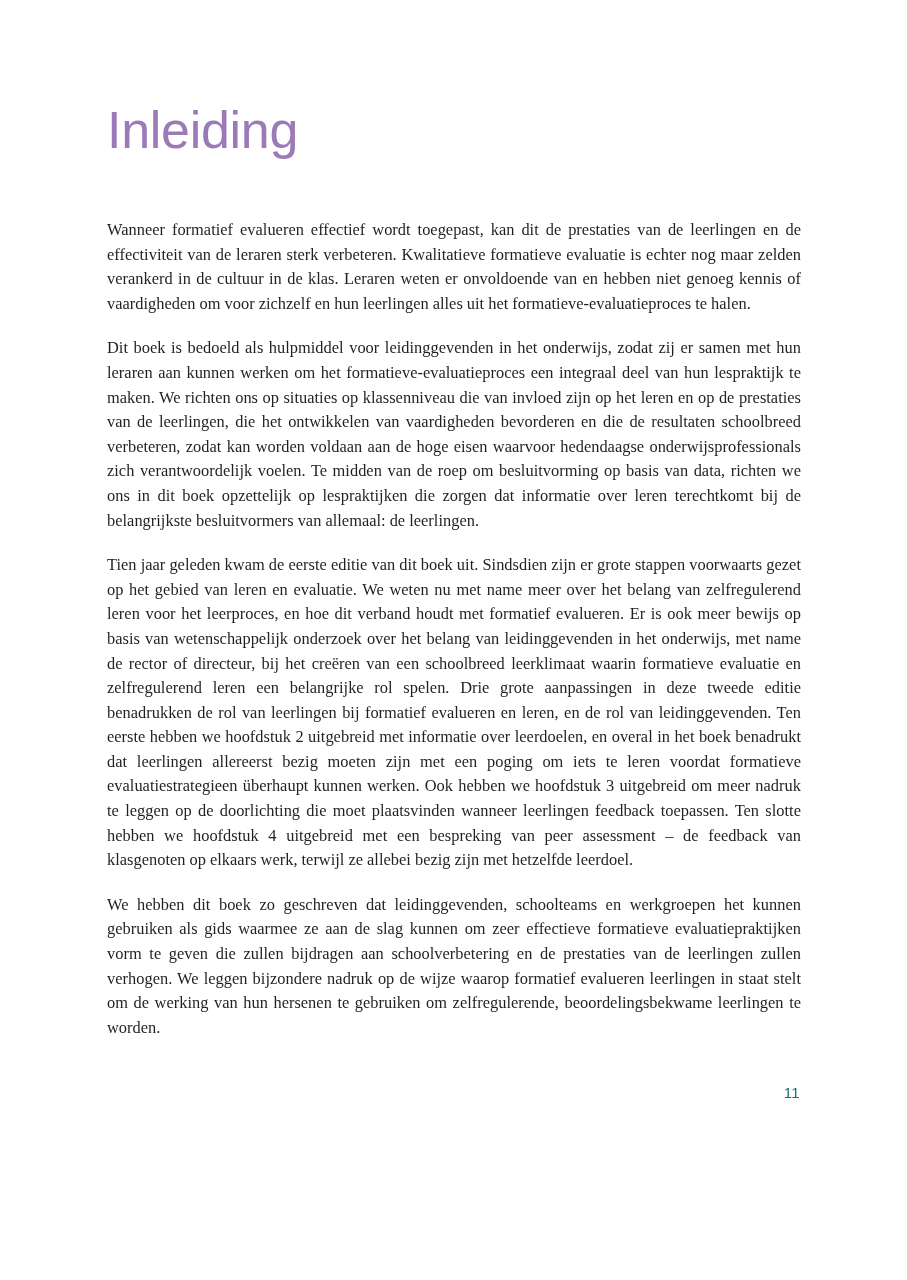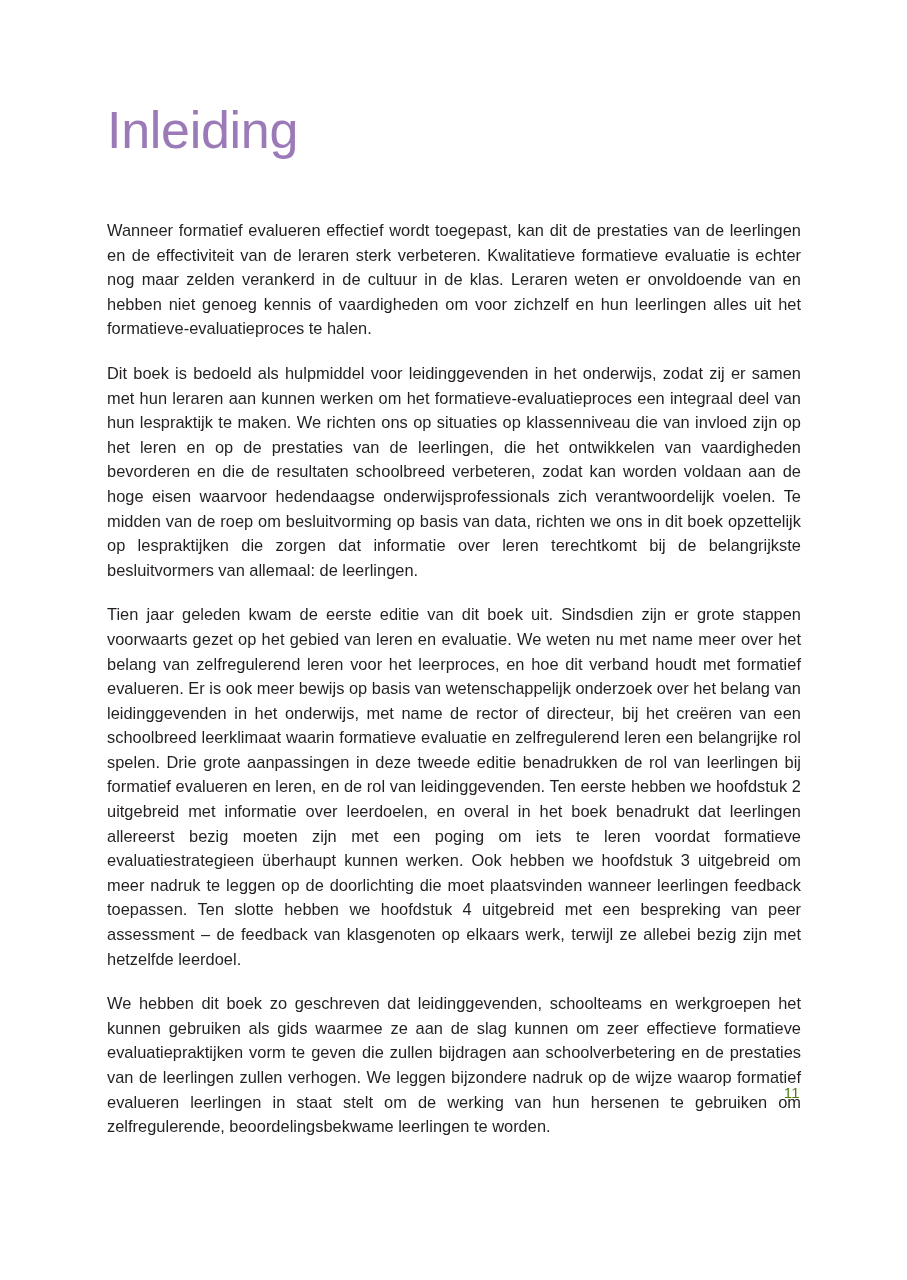--- a/index.html
+++ b/index.html
@@ -31,40 +31,41 @@
     font-size: 52px;
     font-weight: 400;
     letter-spacing: -0.3px;
     line-height: 1;
     margin: 0;
     padding-top: 104px;
     font-family: "Liberation Sans", sans-serif;
   }
   .body-copy {
     margin-top: 62px;
+    font-family: Liberation Serif, serif;
   }
   .para {
     color: #231f20;
     font-size: 16.4px;
     line-height: 24.6px;
     text-align: justify;
     text-justify: inter-word;
     margin: 0 0 20px 0;
     hyphens: manual;
     word-spacing: -0.1px;
     letter-spacing: 0.02px;
   }
   .para:last-child {
     margin-bottom: 0;
   }
   .folio {
     position: absolute;
     right: 107px;
     bottom: 48px;
-    color: #4d7c0f;
+    color: #0f766e;
     font-size: 15px;
     line-height: 1;
     text-align: right;
     letter-spacing: 0.4px;
   }
 </style>
 </head>
 <body>
 
 <div class="page">

